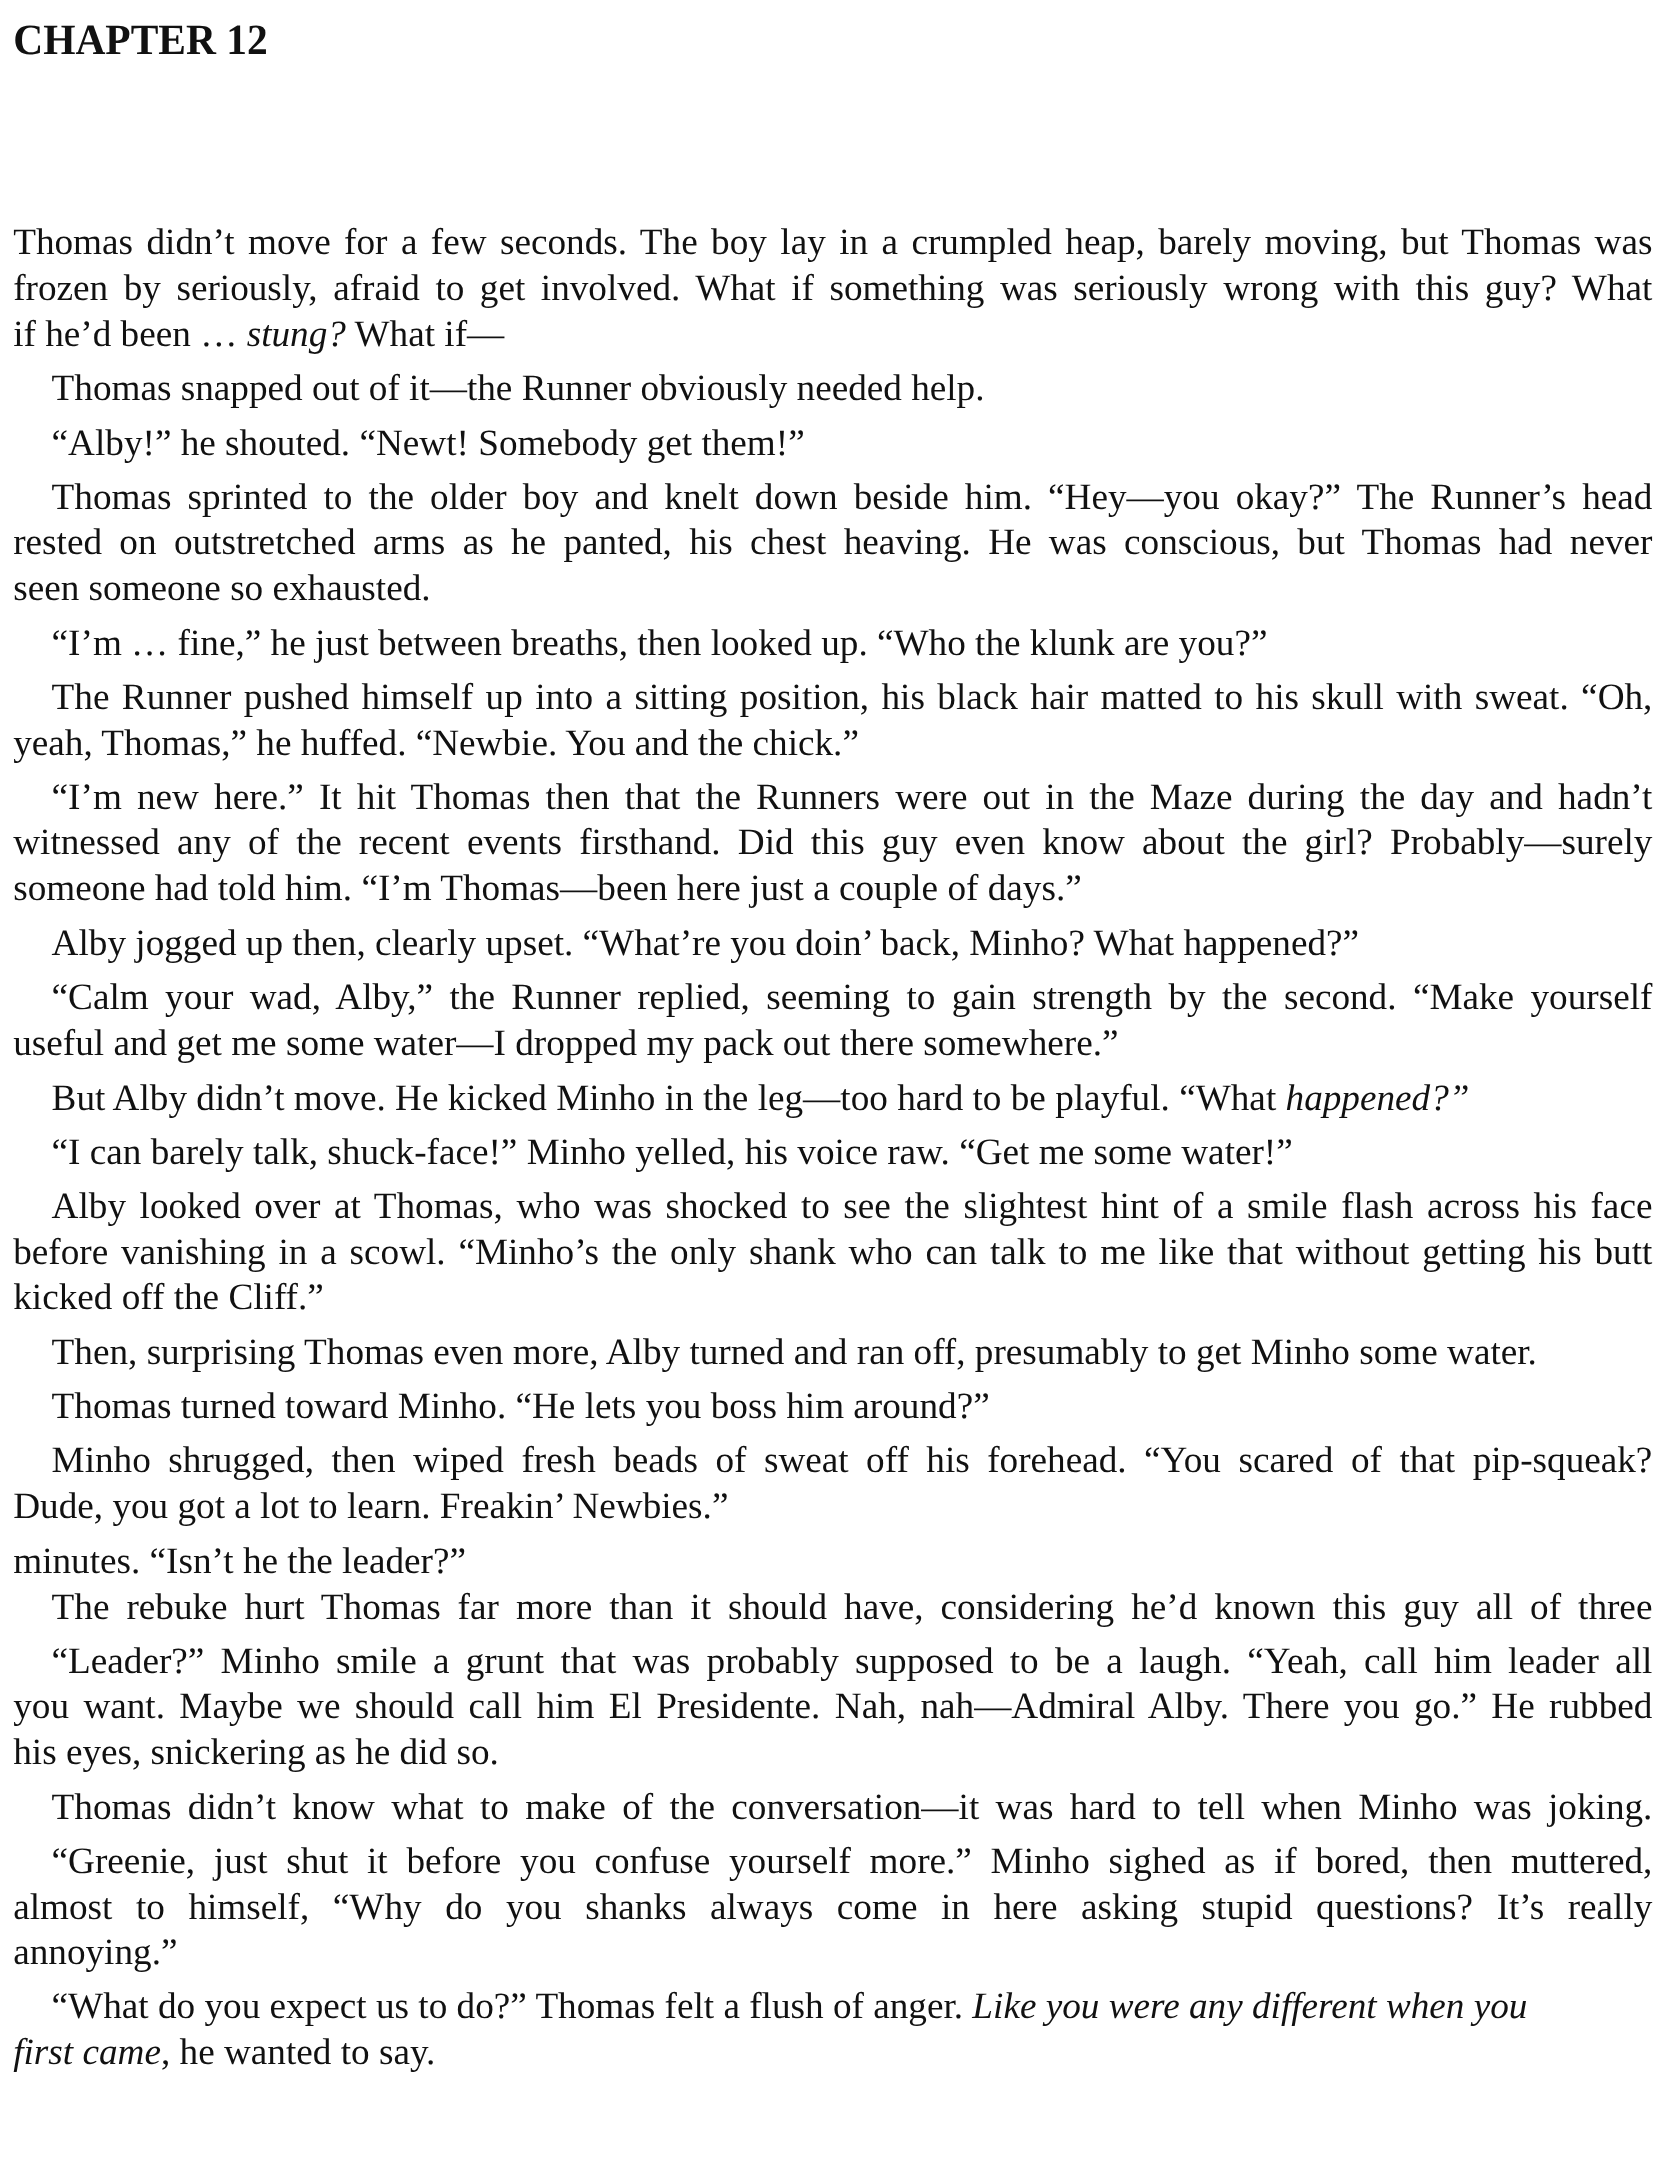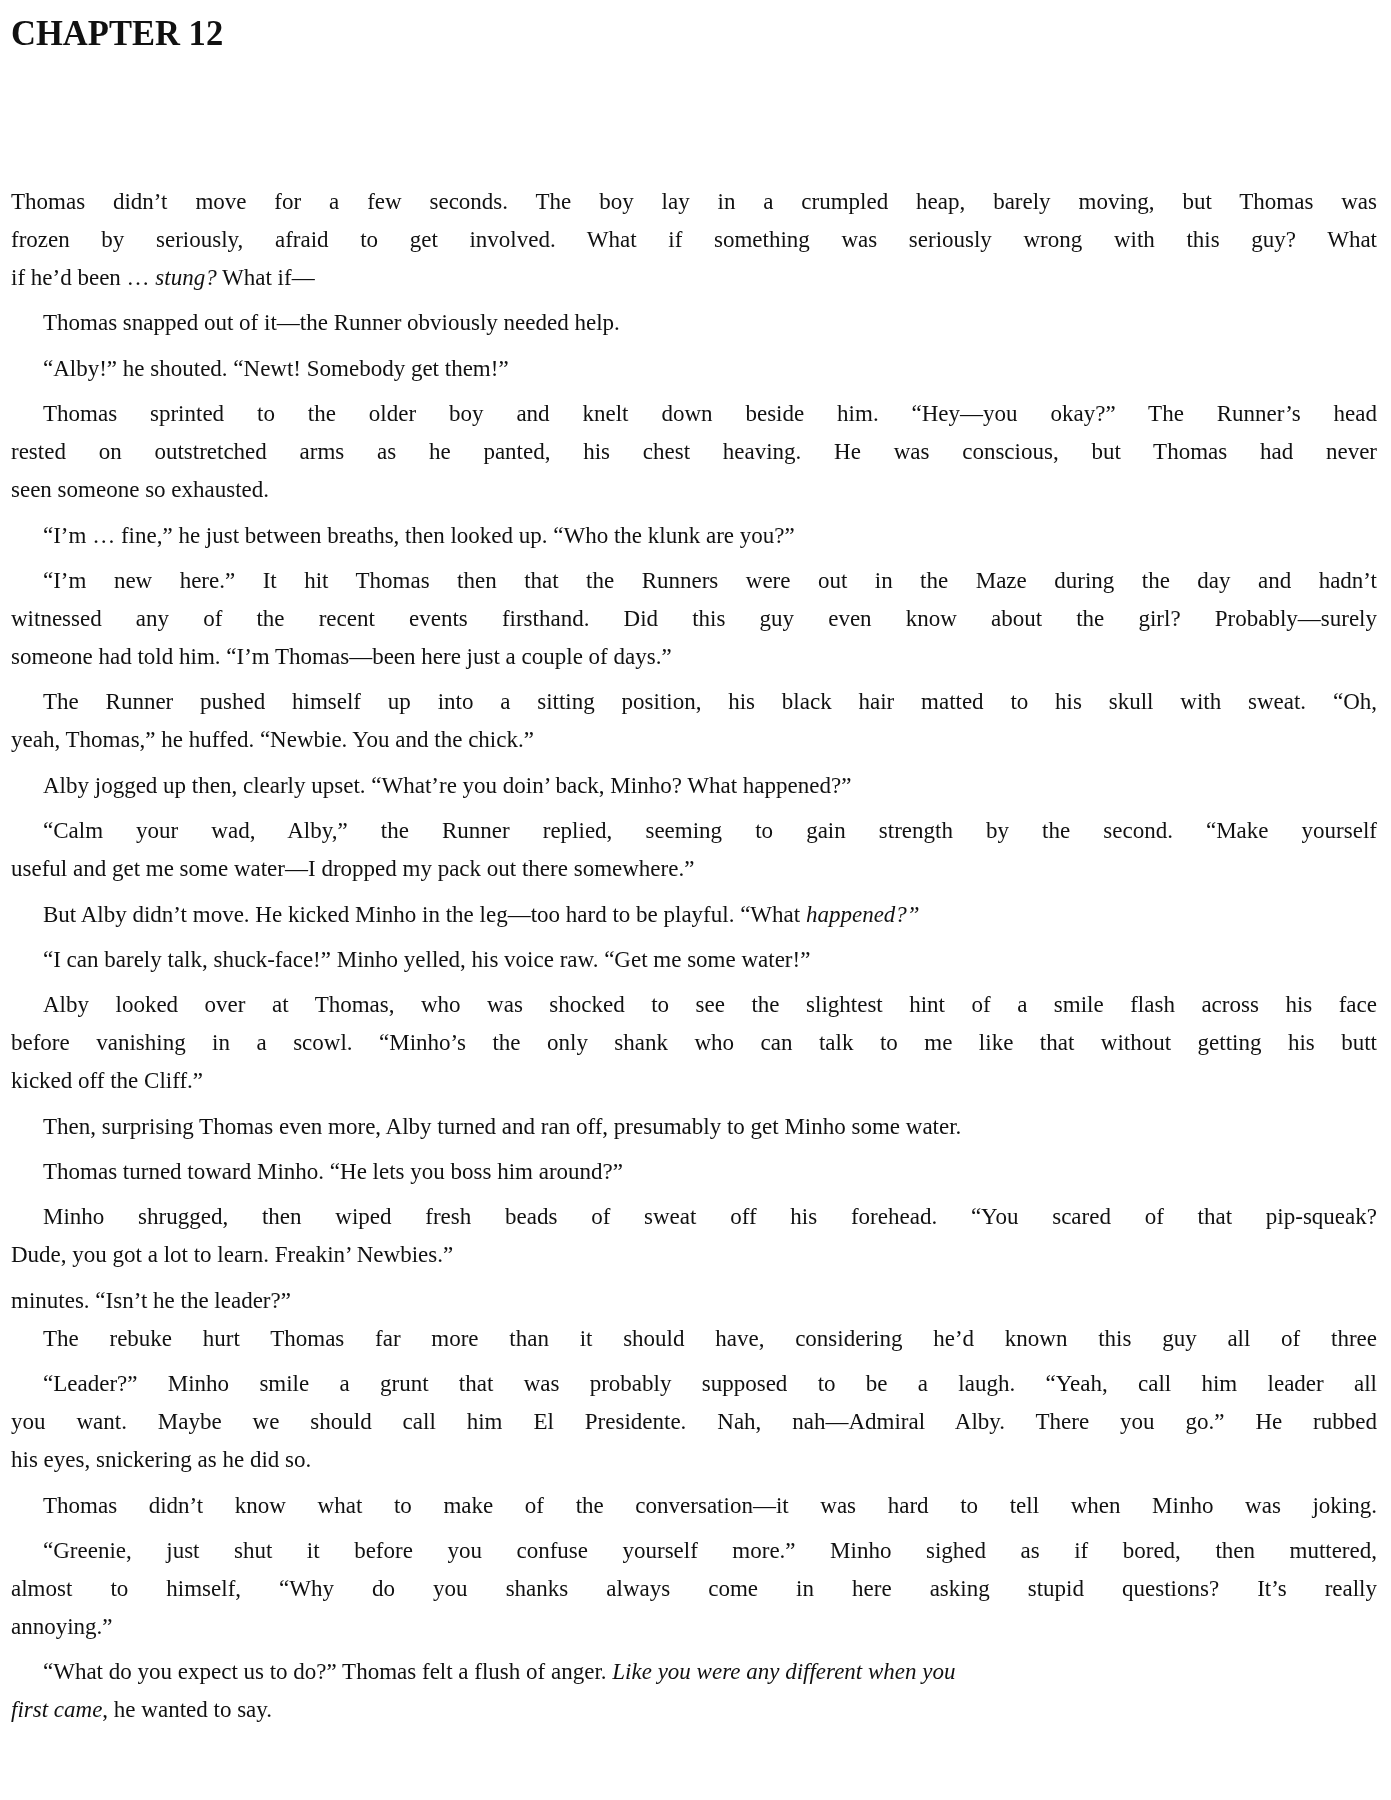--- a/index.html
+++ b/index.html
@@ -40,21 +40,21 @@
     top: 183px;
     width: 1366px;
   }
   .para {
     margin: 0 0 7.4px 0;
   }
   .line {
     display: block;
     height: 38px;
     line-height: 38px;
-    font-size: 23px;
+    font-size: 31px;
     white-space: nowrap;
     text-align: justify;
     text-align-last: justify;
     overflow: visible;
   }
   .line.last {
     text-align: left;
     text-align-last: left;
   }
   .line.indent {
@@ -81,27 +81,27 @@
       </p>
       <p class="para">
         <span class="line indent"><span style="white-space: nowrap; word-spacing: 0px;"><span>Thomas sprinted to the older boy and knelt down beside him. “Hey—you okay?” The Runner’s head</span></span></span>
         <span class="line"><span style="white-space: nowrap; word-spacing: 0px;"><span>rested on outstretched arms as he panted, his chest heaving. He was conscious, but Thomas had never</span></span></span>
         <span class="line last"><span style="white-space: nowrap;"><span>seen someone so exhausted.</span></span></span>
       </p>
       <p class="para">
         <span class="line last indent"><span style="white-space: nowrap;"><span>“I’m … fine,” he just between breaths, then looked up. “Who the klunk are you?”</span></span></span>
       </p>
       <p class="para">
+        <span class="line indent"><span style="white-space: nowrap; word-spacing: 0px;"><span>The Runner pushed himself up into a sitting position, his black hair matted to his skull with sweat. “Oh,</span></span></span>
+        <span class="line last"><span style="white-space: nowrap;"><span>yeah, Thomas,” he huffed. “Newbie. You and the chick.”</span></span></span>
+      </p>
+      <p class="para">
         <span class="line indent"><span style="white-space: nowrap; word-spacing: 0px;"><span>“I’m new here.” It hit Thomas then that the Runners were out in the Maze during the day and hadn’t</span></span></span>
         <span class="line"><span style="white-space: nowrap; word-spacing: 0px;"><span>witnessed any of the recent events firsthand. Did this guy even know about the girl? Probably—surely</span></span></span>
         <span class="line last"><span style="white-space: nowrap;"><span>someone had told him. “I’m Thomas—been here just a couple of days.”</span></span></span>
-      </p>
-      <p class="para">
-        <span class="line indent"><span style="white-space: nowrap; word-spacing: 0px;"><span>The Runner pushed himself up into a sitting position, his black hair matted to his skull with sweat. “Oh,</span></span></span>
-        <span class="line last"><span style="white-space: nowrap;"><span>yeah, Thomas,” he huffed. “Newbie. You and the chick.”</span></span></span>
       </p>
       <p class="para">
         <span class="line last indent"><span style="white-space: nowrap;"><span>Alby jogged up then, clearly upset. “What’re you doin’ back, Minho? What happened?”</span></span></span>
       </p>
       <p class="para">
         <span class="line indent"><span style="white-space: nowrap; word-spacing: 0px;"><span>“Calm your wad, Alby,” the Runner replied, seeming to gain strength by the second. “Make yourself</span></span></span>
         <span class="line last"><span style="white-space: nowrap;"><span>useful and get me some water—I dropped my pack out there somewhere.”</span></span></span>
       </p>
       <p class="para">
         <span class="line last indent"><span style="white-space: nowrap;"><span>But Alby didn’t move. He kicked Minho in the leg—too hard to be playful. “What </span><span class="it">happened?”</span></span></span>

